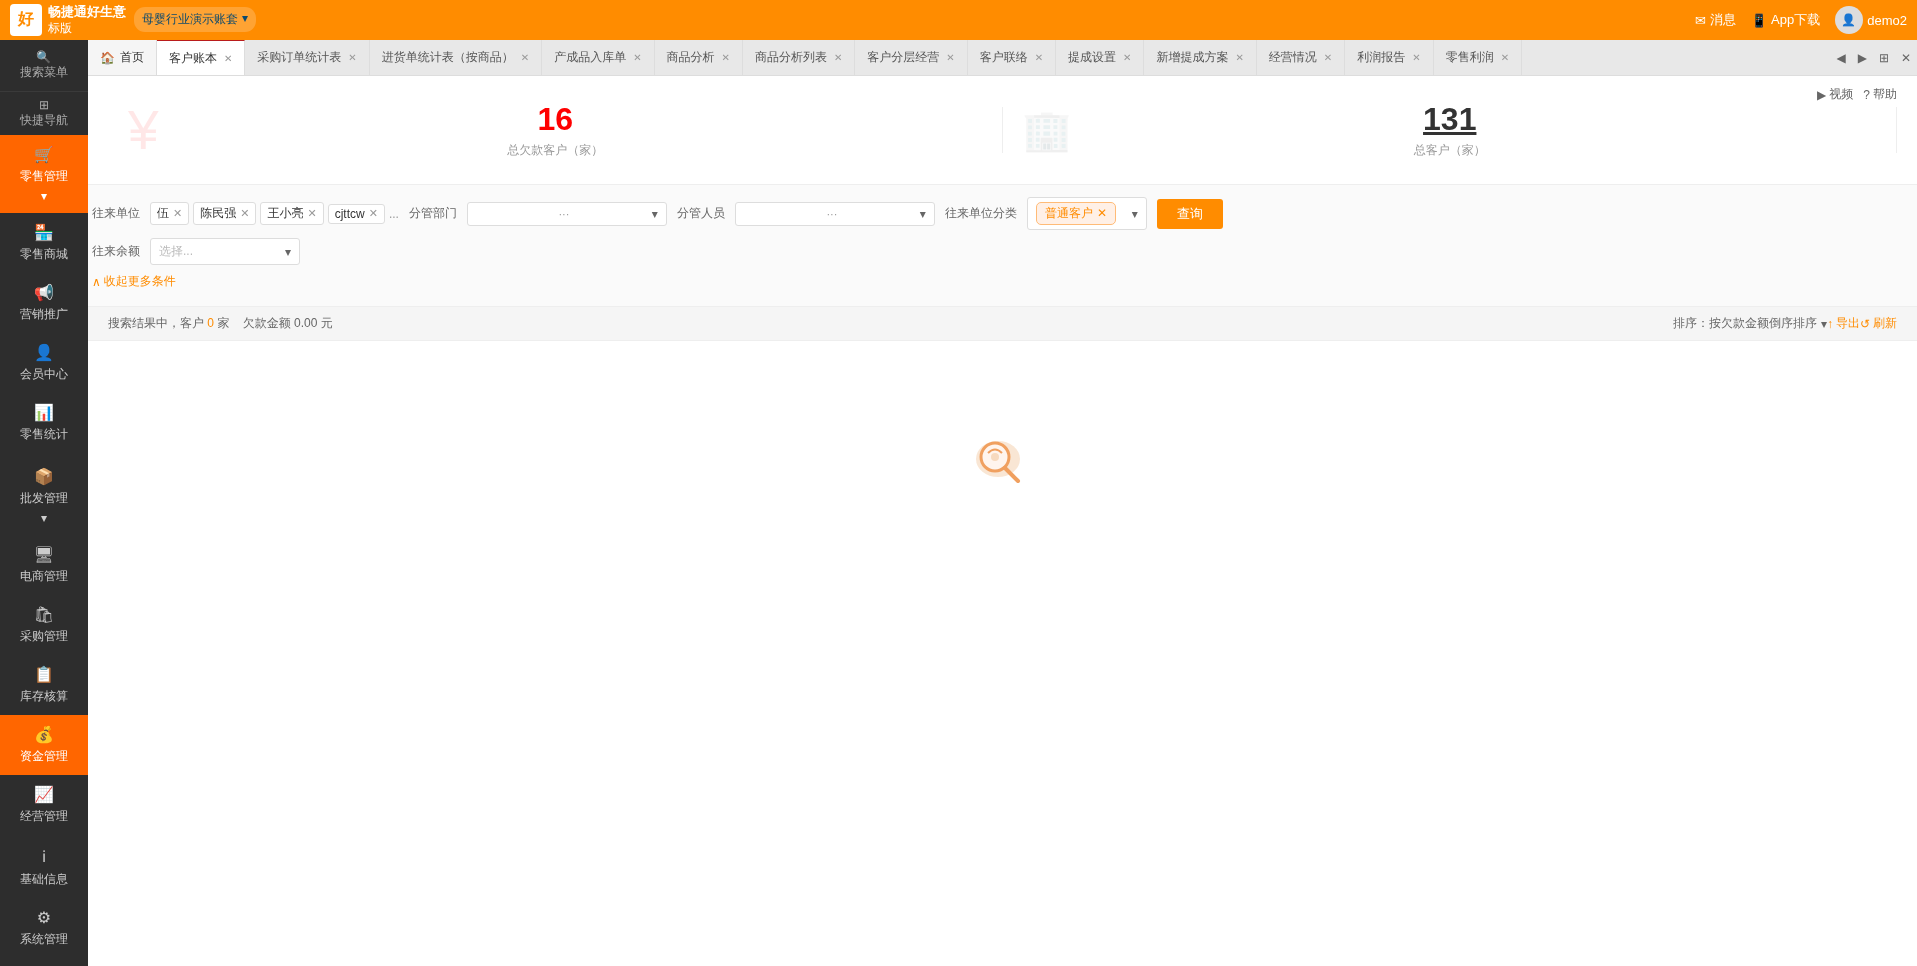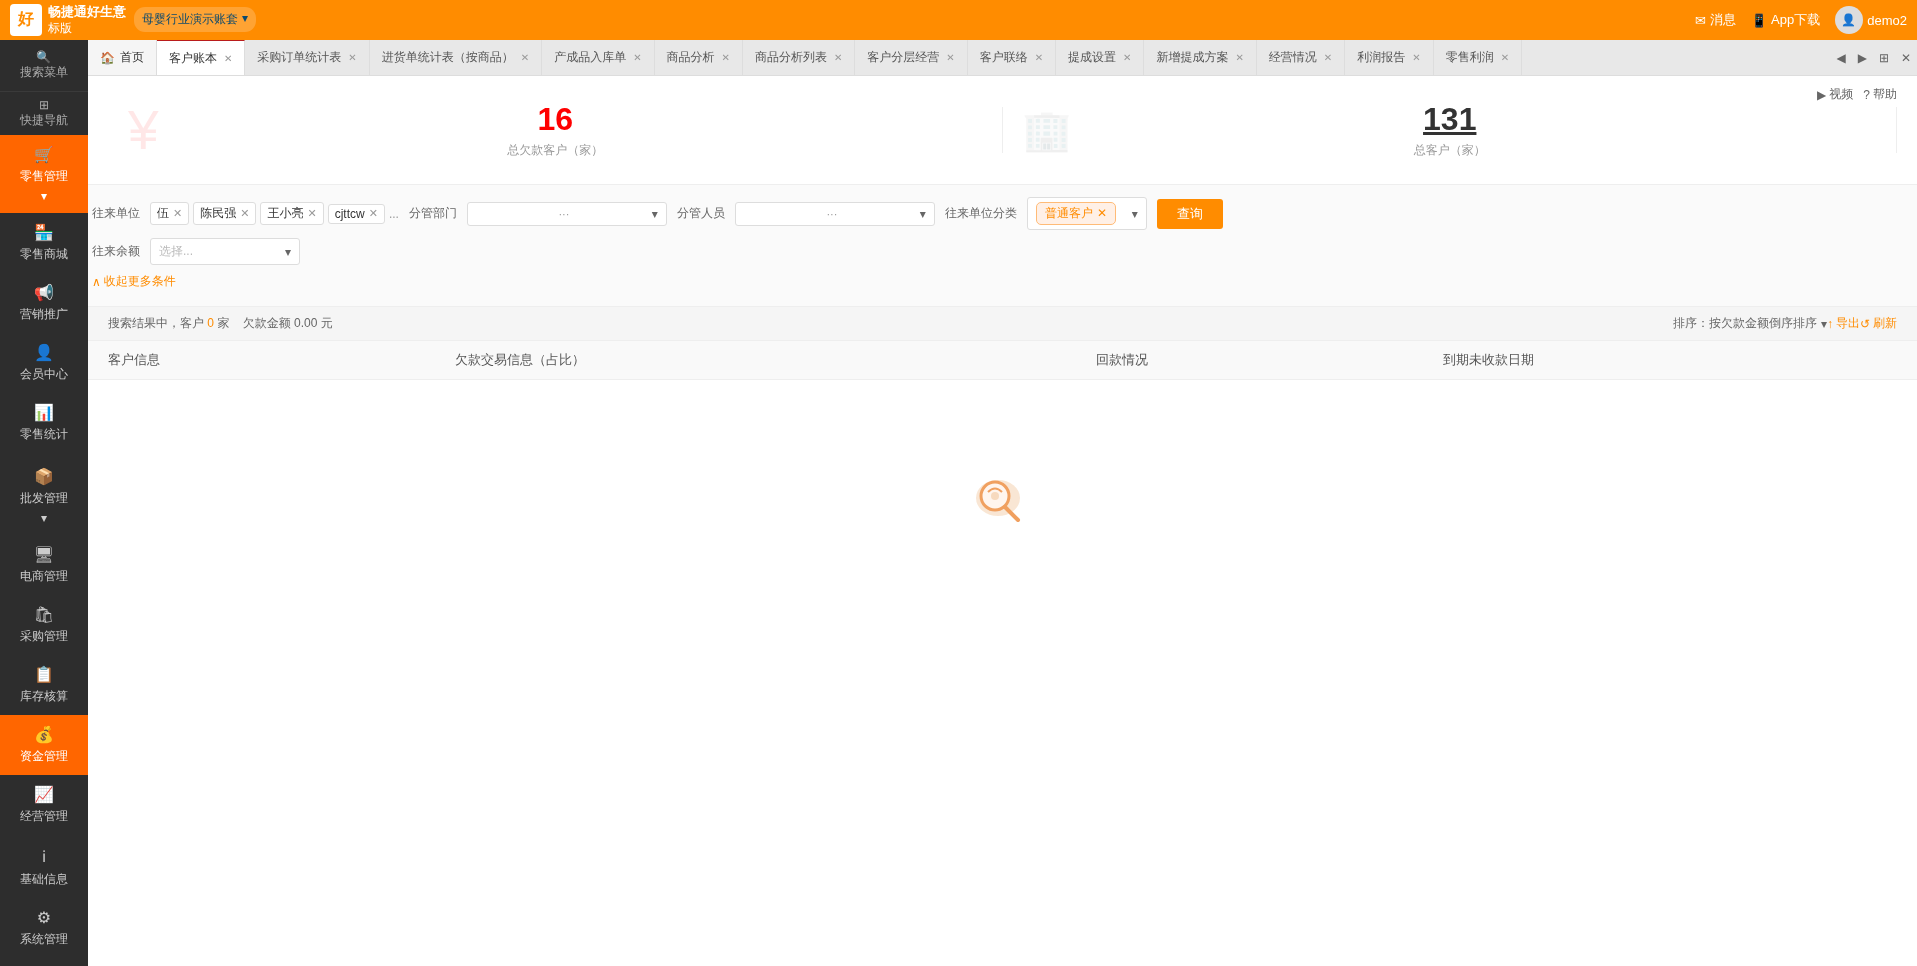--- a/index.html
+++ b/index.html
@@ -376,32 +376,20 @@
             <span>↑</span>
             <span>导出</span>
           </div>
           <div class="action-btn">
             <span>↺</span>
             <span>刷新</span>
           </div>
         </div>
       </div>
 
-      <table class="data-table">
-        <thead>
-          <tr>
-            <th>客户信息</th>
-            <th>欠款交易信息（占比）</th>
-            <th>回款情况</th>
-            <th>到期未收款日期</th>
-          </tr>
-        </thead>
-        <tbody>
-        </tbody>
-      </table>
 
       <div class="empty-state">
         <div class="empty-icon">
           
           <svg width="80" height="80" viewBox="0 0 80 80" fill="none" xmlns="http://www.w3.org/2000/svg">
             <ellipse cx="35" cy="38" rx="22" ry="18" fill="#f5d5b8" opacity="0.6"></ellipse>
             <circle cx="32" cy="36" r="14" stroke="#f0a060" stroke-width="3" fill="#fff5ee"></circle>
             <line x1="42" y1="47" x2="55" y2="60" stroke="#f0a060" stroke-width="4" stroke-linecap="round"></line>
             <path d="M25 32 Q32 25 39 32" stroke="#f0a060" stroke-width="2" fill="none"></path>
             <circle cx="32" cy="36" r="4" fill="#f0c090" opacity="0.5"></circle>

